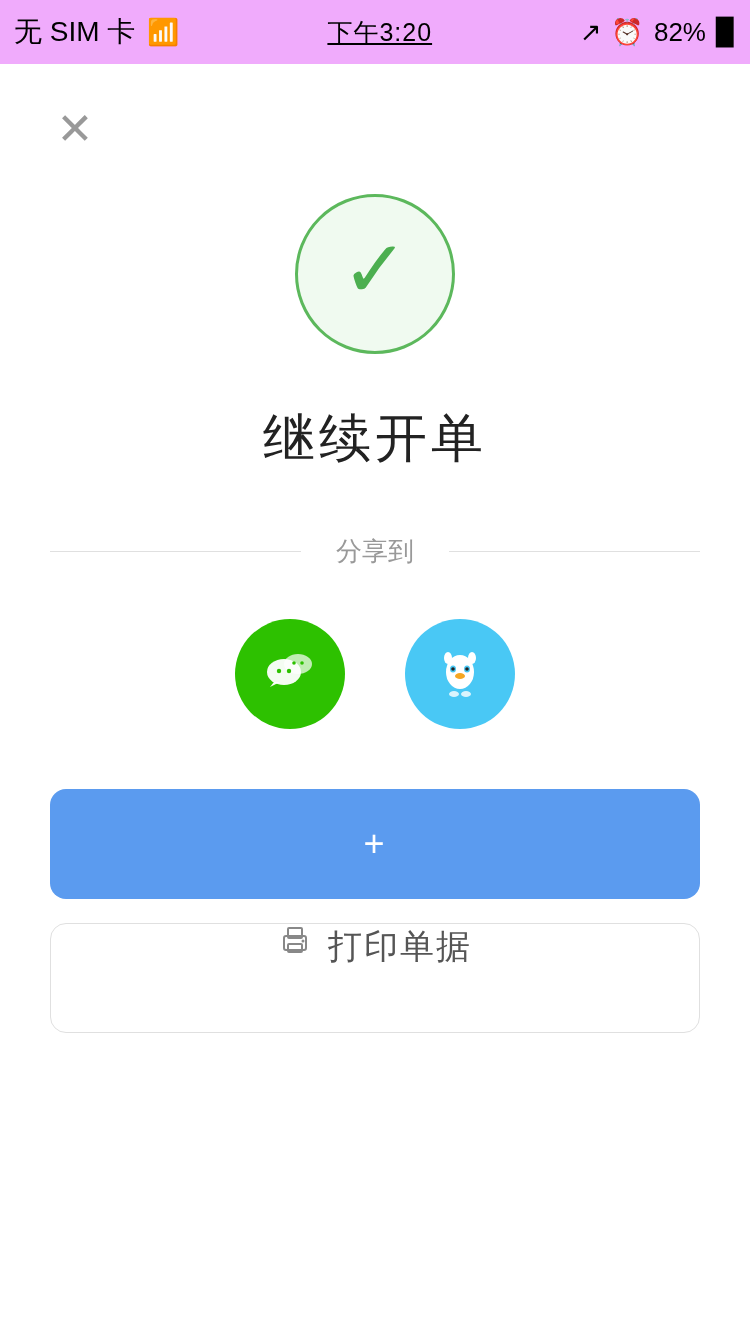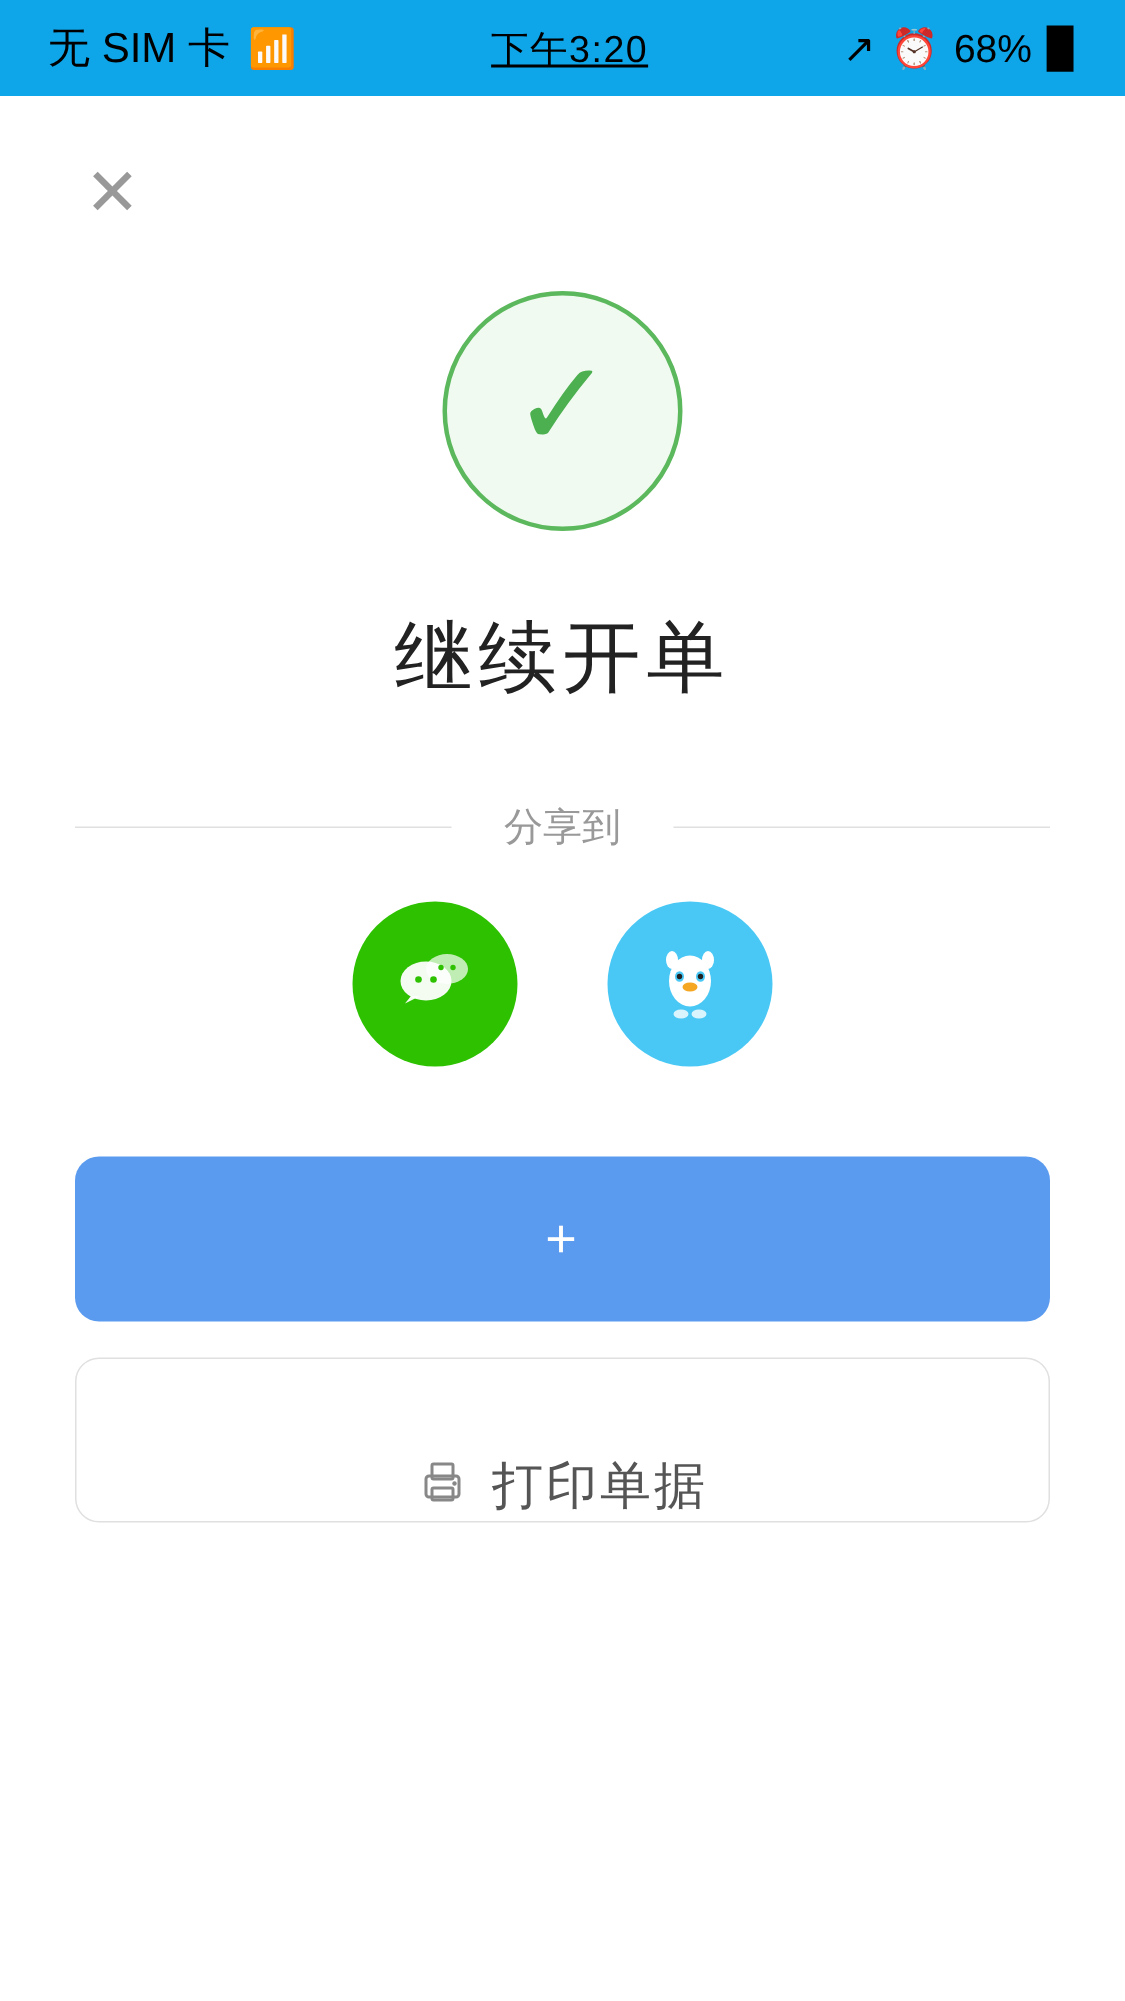--- a/index.html
+++ b/index.html
@@ -14,22 +14,22 @@
       position: relative;
     }
 
     
     .status-bar {
       width: 100%;
       height: 64px;
       display: flex;
       align-items: center;
       justify-content: space-between;
-      padding: 0 32px;
-      background: #0ea5e9;
+      padding: 0 14px;
+      background: #f0abfc;
     }
 
     .status-left {
       display: flex;
       align-items: center;
       gap: 12px;
       font-size: 28px;
       color: #000;
       font-weight: 500;
     }
@@ -119,21 +119,21 @@
     
     .share-section {
       width: 100%;
       margin-bottom: 60px;
     }
 
     .share-divider {
       display: flex;
       align-items: center;
       gap: 35px;
-      margin-bottom: 32px;
+      margin-bottom: 50px;
     }
 
     .divider-line {
       flex: 1;
       height: 1px;
       background: #e0e0e0;
     }
 
     .share-label {
       font-size: 26px;
@@ -200,21 +200,21 @@
       font-weight: 300;
     }
 
     .btn-secondary {
       width: 100%;
       height: 110px;
       background: #ffffff;
       border: 1.5px solid #e0e0e0;
       border-radius: 16px;
       display: flex;
-      align-items: flex-end;
+      align-items: flex-start;
       justify-content: center;
       gap: 16px;
       cursor: pointer;
       font-size: 34px;
       color: #555;
       letter-spacing: 2px;
     }
 
     .btn-secondary .btn-icon {
       font-size: 32px;
@@ -238,21 +238,21 @@
 
 <div class="status-bar">
   <div class="status-left">
     <span>无 SIM 卡</span>
     <span class="wifi-icon">📶</span>
   </div>
   <div class="status-center">下午3:20</div>
   <div class="status-right">
     <span>↗</span>
     <span>⏰</span>
-    <span>68%</span>
+    <span>82%</span>
     <span>▉</span>
   </div>
 </div>
 
 <div class="main-content">
 
   <div class="close-btn">
     <div class="close-icon-wrap">
       <span class="close-x">✕</span>
     </div>

